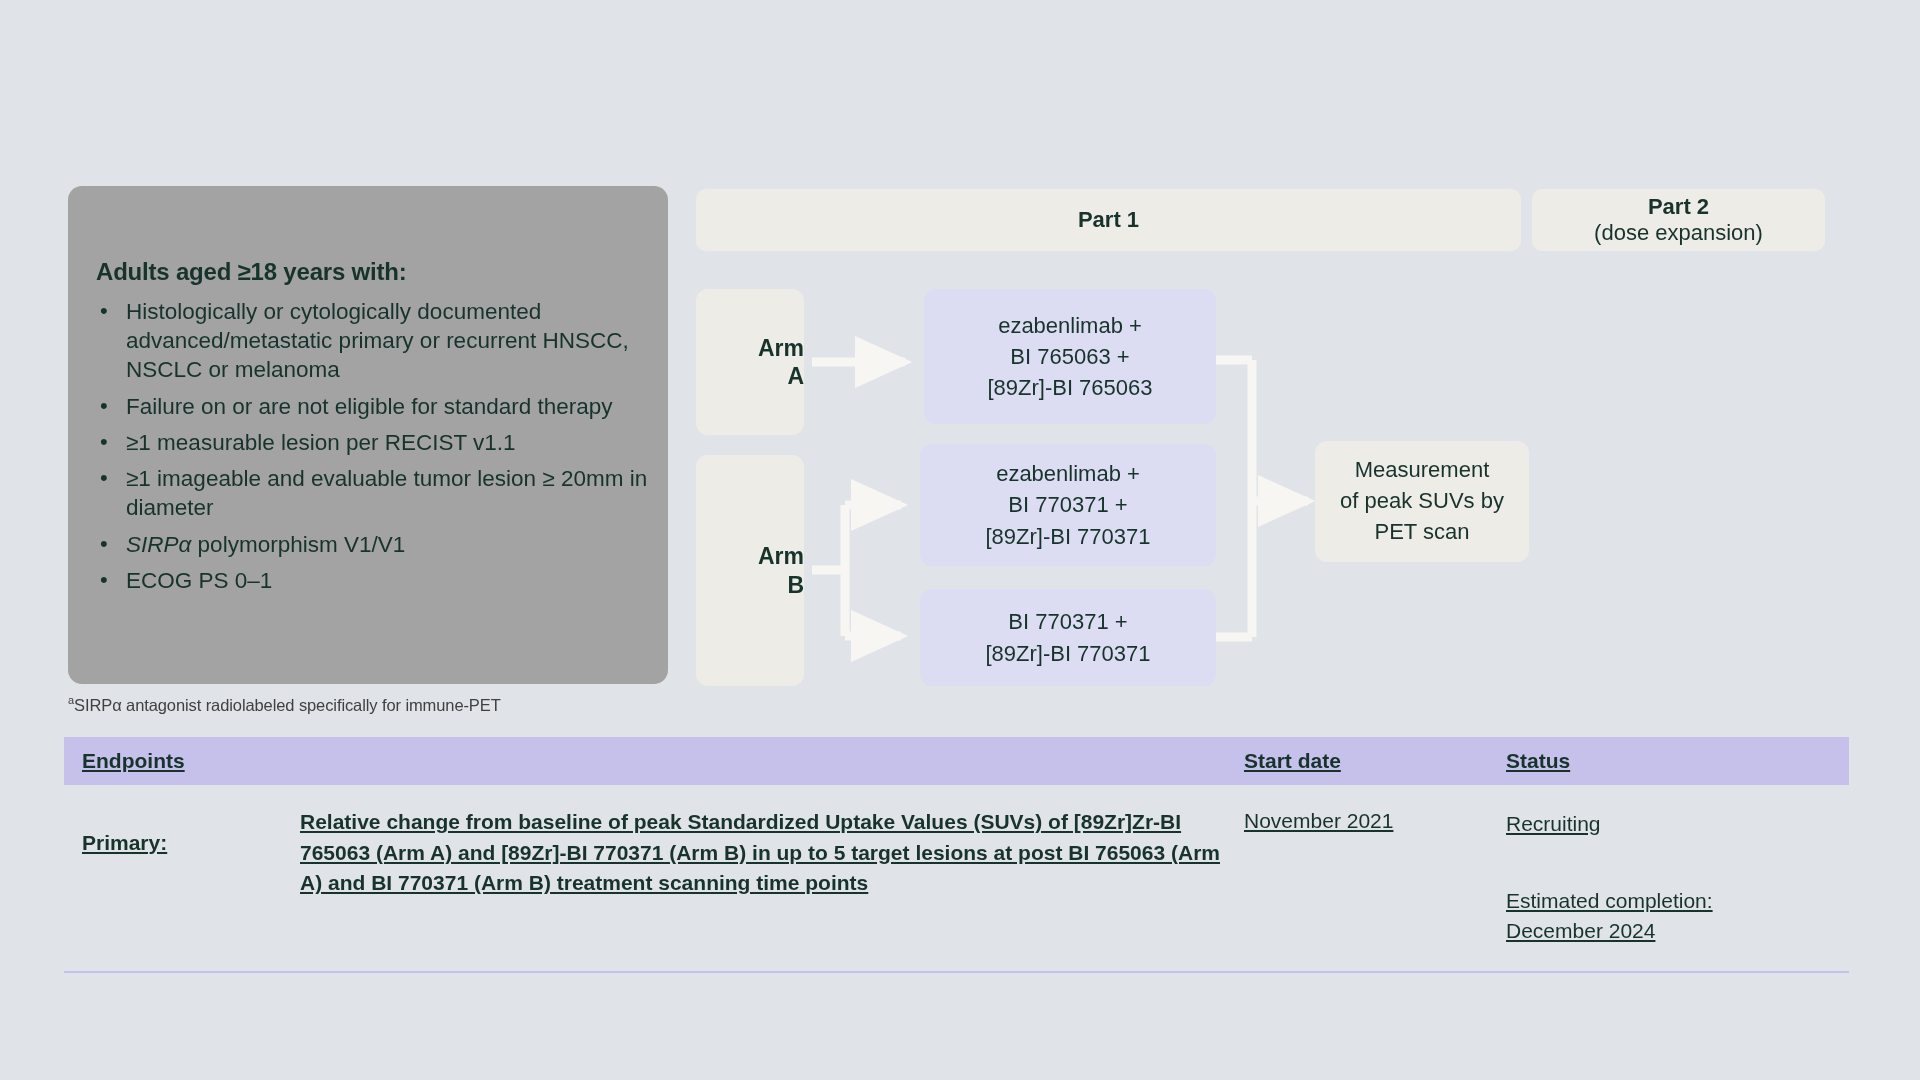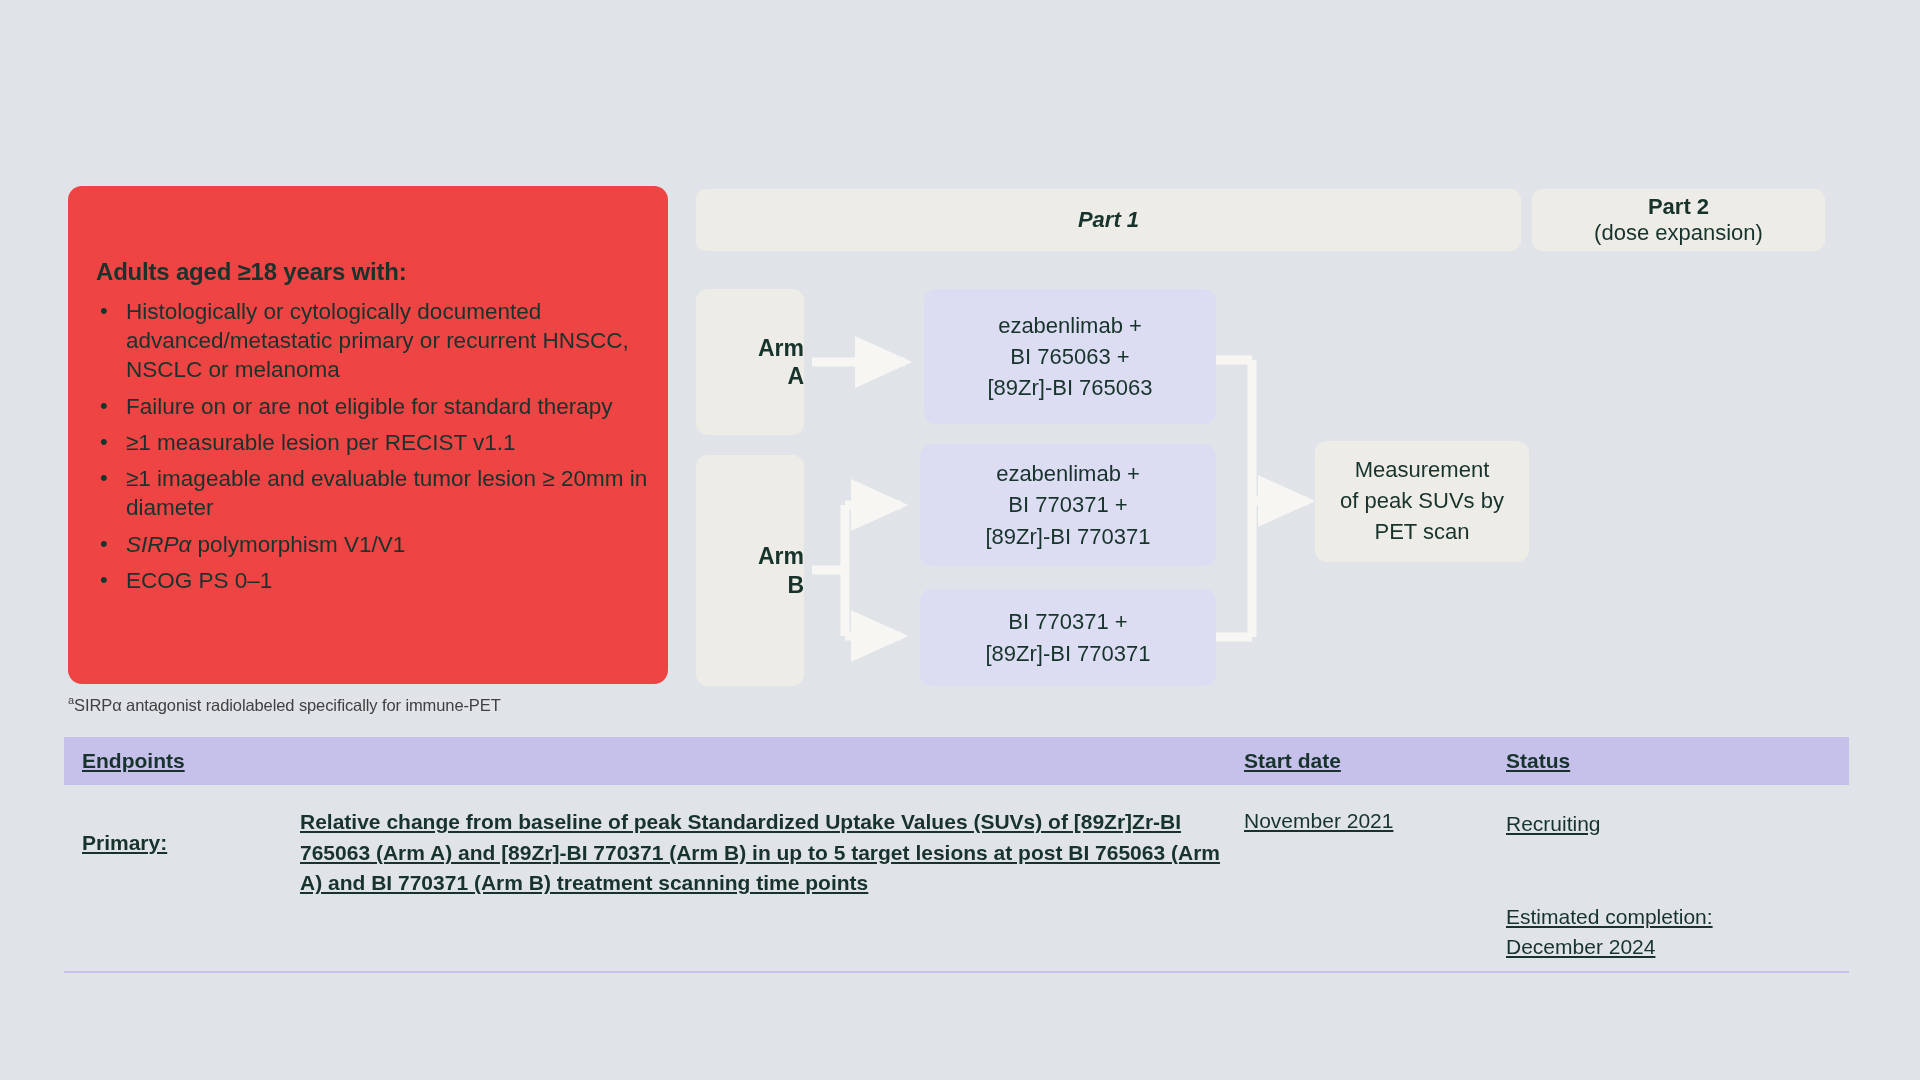--- a/index.html
+++ b/index.html
@@ -23,21 +23,21 @@
     height: 1080px;
   }
 
   
   .criteria-card {
     position: absolute;
     left: 68px;
     top: 186px;
     width: 600px;
     height: 498px;
-    background: #ef4444;
+    background: #a3a3a3;
     border-radius: 14px;
     box-sizing: border-box;
     padding: 72px 20px 24px 28px;
   }
   .criteria-title {
     font-size: 24px;
     font-weight: bold;
     letter-spacing: -0.2px;
     margin: 0 0 10px 0;
     line-height: 1.2;
@@ -81,21 +81,20 @@
     top: 189px;
     width: 825px;
     height: 62px;
     background: #eeece7;
     border-radius: 10px;
     display: flex;
     align-items: center;
     justify-content: center;
     font-size: 22px;
     font-weight: bold;
-    font-style: italic;
   }
   .part2-bar {
     position: absolute;
     left: 1532px;
     top: 189px;
     width: 293px;
     height: 62px;
     background: #eeece7;
     border-radius: 10px;
     display: flex;
@@ -207,21 +206,21 @@
     width: 262px;
     font-size: 21px;
     padding-top: 2px;
   }
   .td-status {
     width: 340px;
     font-size: 21px;
     padding-top: 2px;
     line-height: 1.40;
   }
-  .status-sec { margin-top: 64px; }
+  .status-sec { margin-top: 48px; }
 </style>
 </head>
 <body>
 
 <div class="stage">
 
   <div class="criteria-card">
     <div class="criteria-title">Adults aged ≥18 years with:</div>
     <ul class="criteria-list">
       <li>

